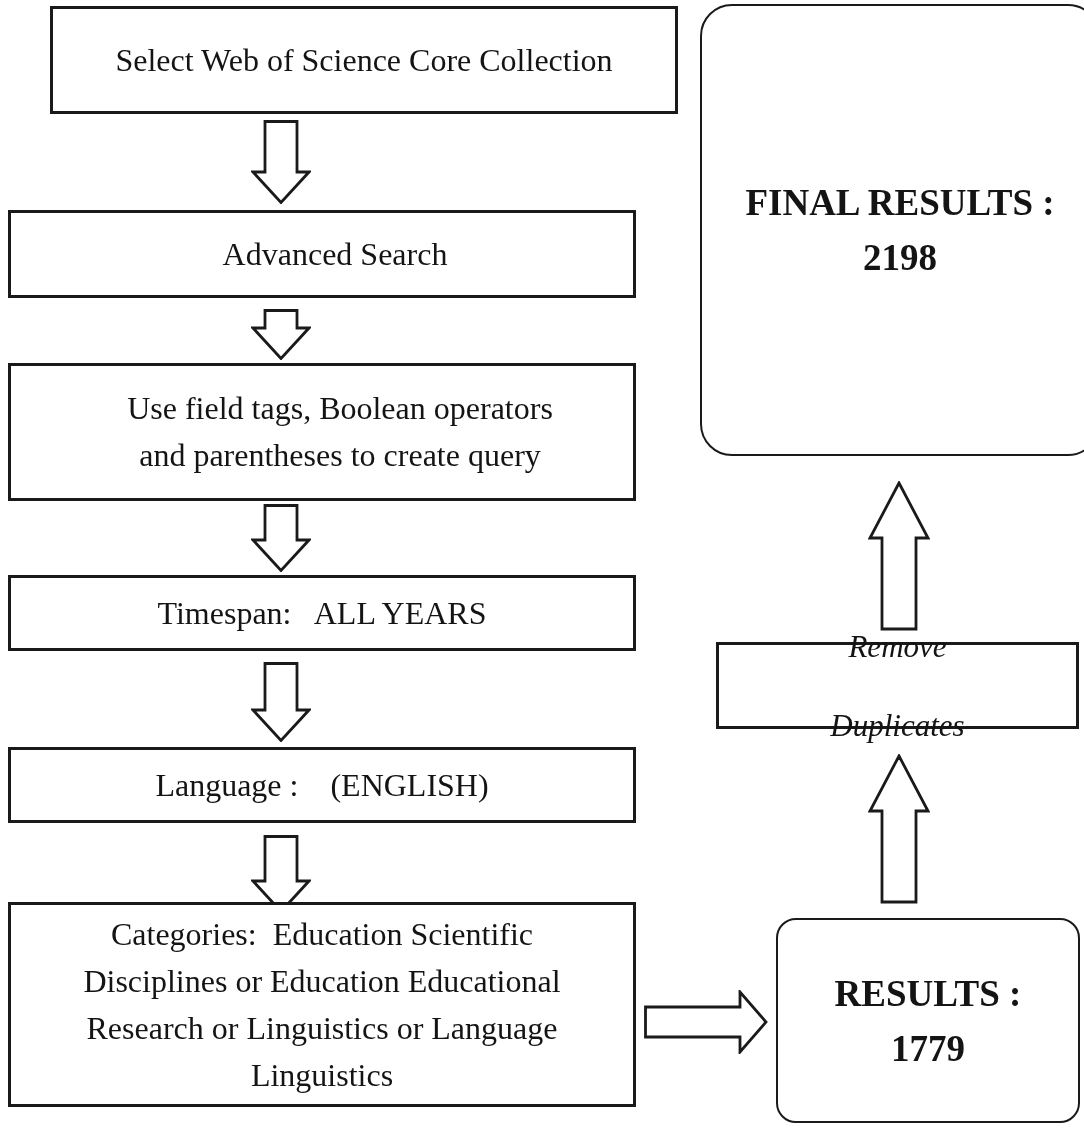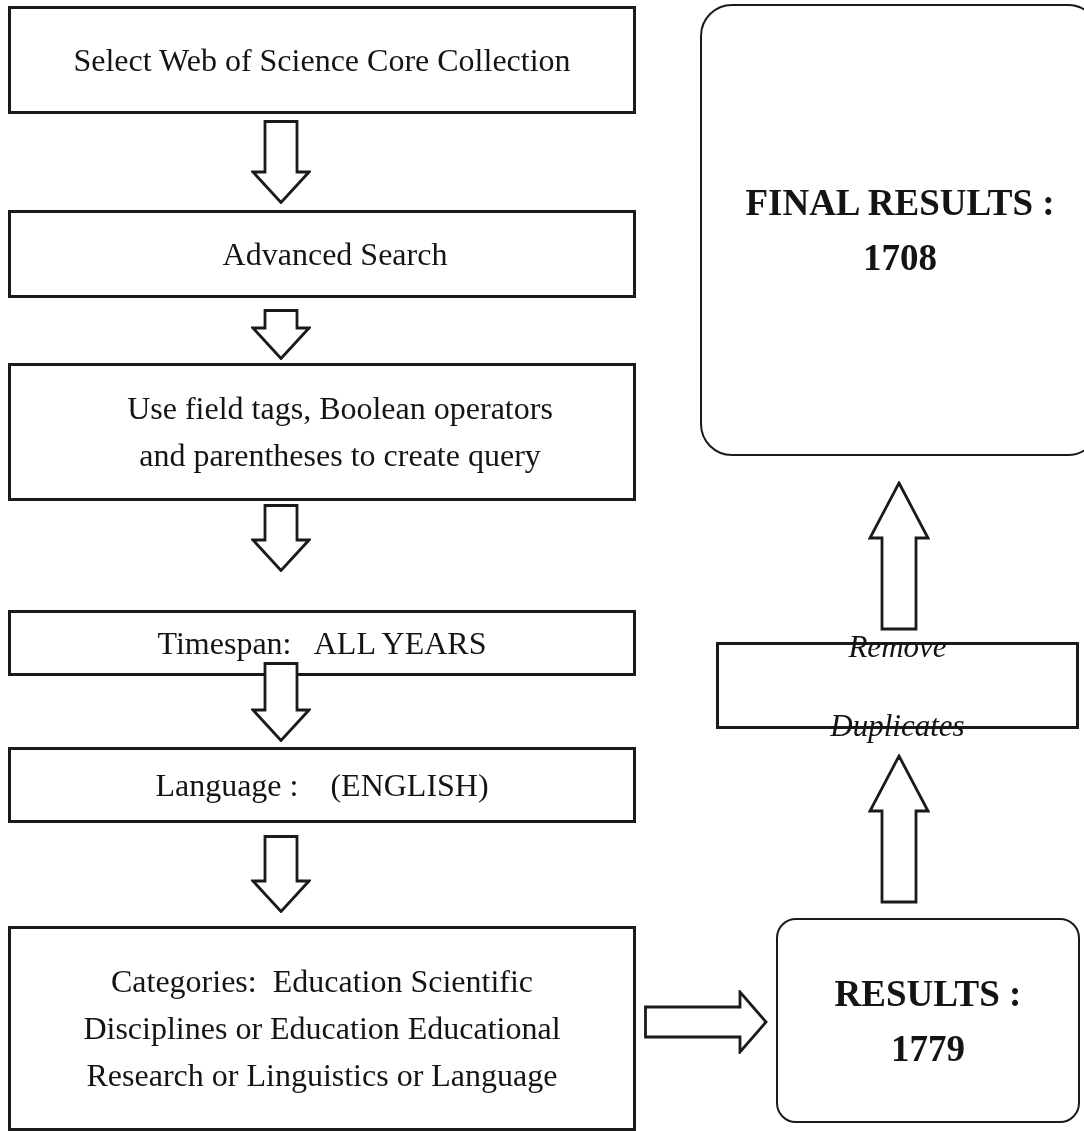--- a/index.html
+++ b/index.html
@@ -25,26 +25,26 @@
     border: 3px solid #1a1a1a;
     background: #ffffff;
     display: flex;
     flex-direction: column;
     justify-content: center;
     align-items: center;
     font-size: 32px;
     text-align: center;
   }
   .lbox .line { white-space: pre; line-height: 47px; }
-  .box-select     { top: 6px;   height: 108px; }
+  .box-select     { top: 6px;   height: 108px; margin-left: 42px; }
   .box-advanced   { top: 210px; height: 88px; padding-left: 26px;  }
   .box-query      { top: 363px; height: 138px; padding-left: 36px; }
-  .box-timespan   { top: 575px; height: 66px; margin-top: 35px;  }
+  .box-timespan   { top: 575px; height: 76px;  }
   .box-language   { top: 747px; height: 76px;  }
-  .box-categories { top: 926px; height: 205px; }
+  .box-categories { top: 902px; height: 205px; }
 
   
   .rnode {
     position: absolute;
     box-sizing: border-box;
     border: 2px solid #1a1a1a;
     background: #ffffff;
     display: flex;
     flex-direction: column;
     justify-content: center;
@@ -121,20 +121,21 @@
   </div>
 
   <svg class="arrow" style="left:251px; top:835px;" width="60" height="78" viewBox="0 0 60 78">
     <polygon points="14,1.5 46,1.5 46,46 58,46 30,76.5 2,46 14,46"></polygon>
   </svg>
 
   <div class="lbox box-categories">
     <div class="line">Categories:  Education Scientific</div>
     <div class="line">Disciplines or Education Educational</div>
     <div class="line">Research or Linguistics or Language</div>
+    <div class="line">Linguistics</div>
   </div>
 
   <svg class="arrow" style="left:644px; top:990px;" width="124" height="64" viewBox="0 0 124 64">
     <polygon points="1.5,17 96,17 96,2 122,32 96,62 96,47 1.5,47"></polygon>
   </svg>
 
   <div class="rnode node-results">
     <div class="line">RESULTS :</div>
     <div class="line">1779</div>
   </div>
@@ -147,16 +148,16 @@
     <div class="line">Remove</div>
     <div class="line">Duplicates</div>
   </div>
 
   <svg class="arrow" style="left:868px; top:481px;" width="62" height="150" viewBox="0 0 62 150">
     <polygon points="31,2 60,57 48,57 48,148 14,148 14,57 2,57"></polygon>
   </svg>
 
   <div class="rnode node-final">
     <div class="line">FINAL RESULTS :</div>
-    <div class="line">1708</div>
+    <div class="line">2198</div>
   </div>
 
 </div>
 
 </body></html>

